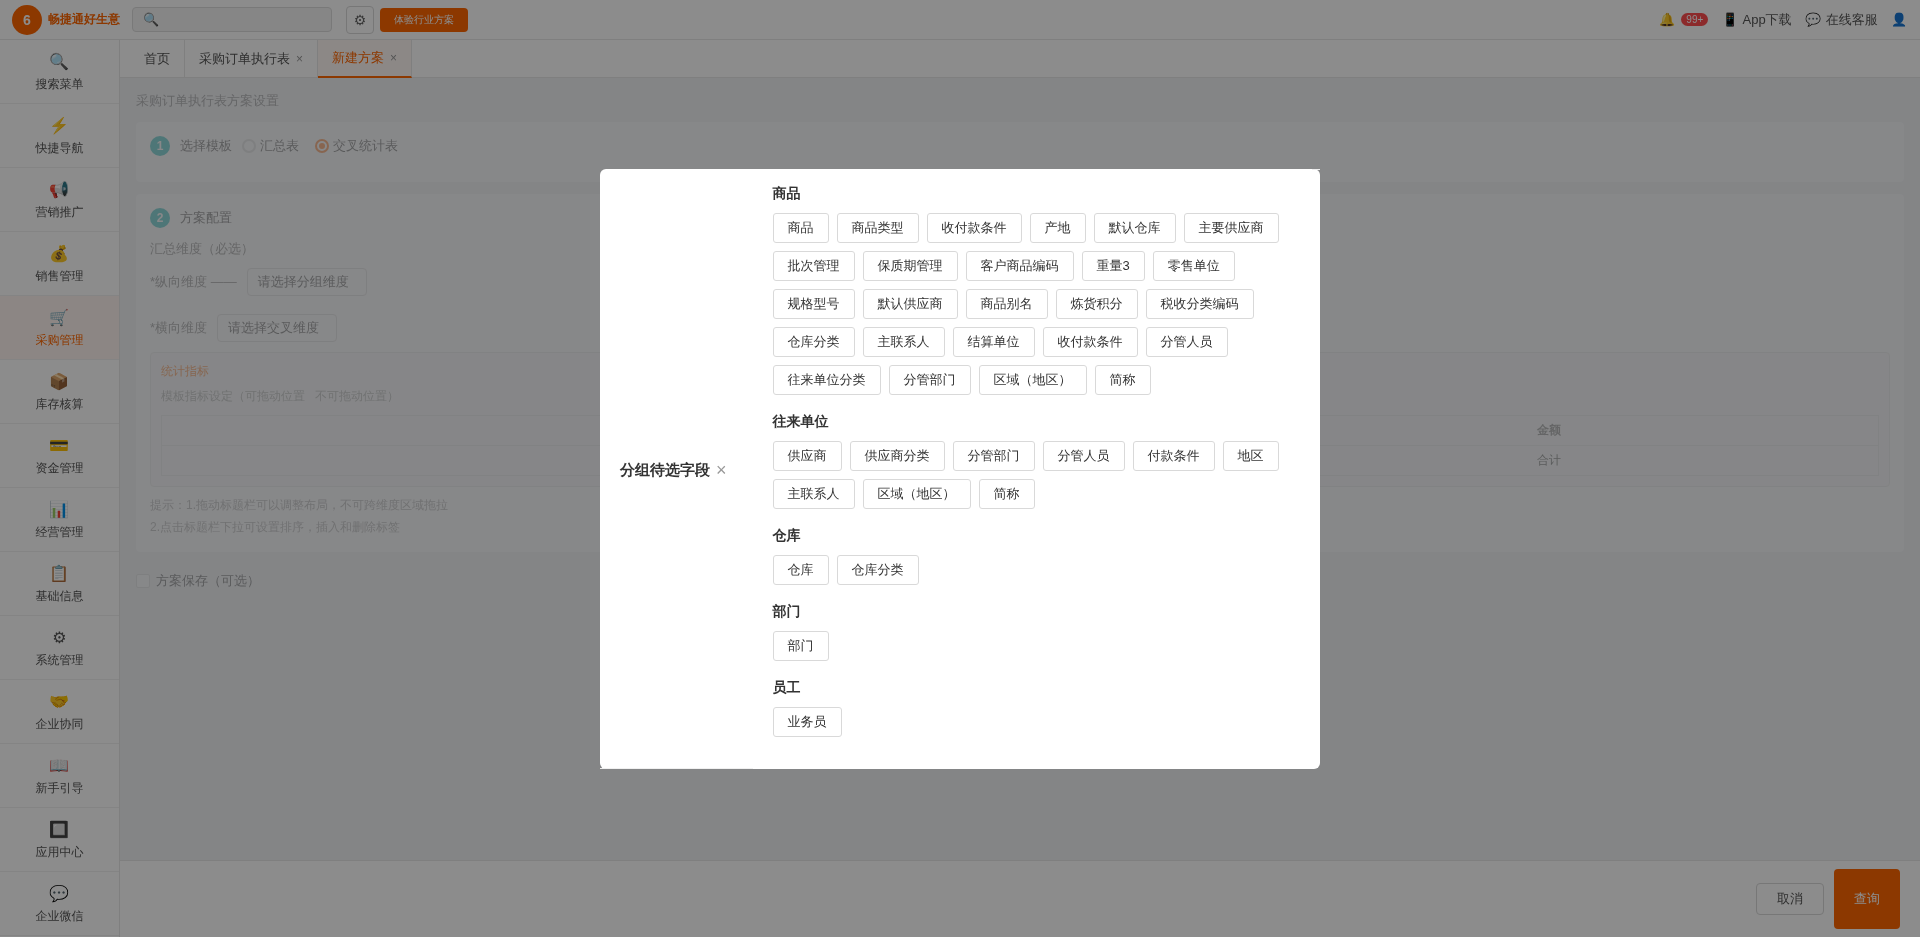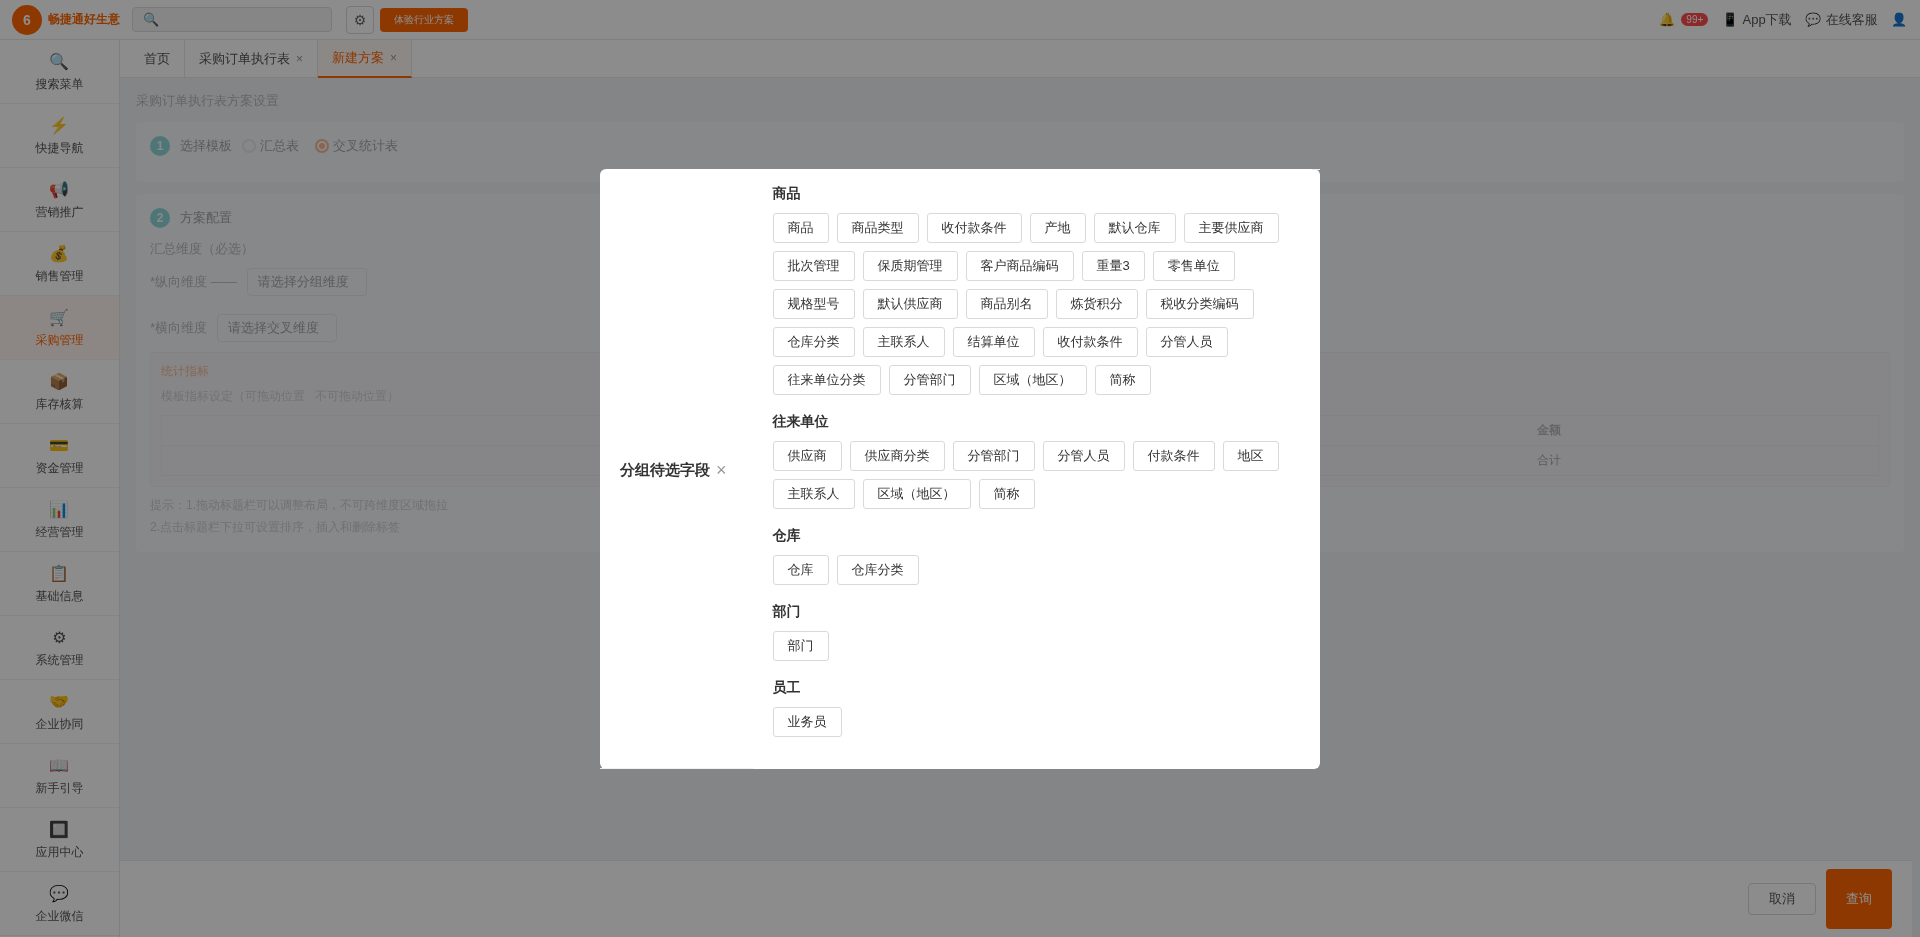--- a/index.html
+++ b/index.html
@@ -147,21 +147,21 @@
     }
     .field-tags { display: flex; flex-wrap: wrap; gap: 8px; }
     .field-tag {
       padding: 5px 14px; border: 1px solid #d9d9d9; border-radius: 3px;
       background: #fff; font-size: 13px; color: #333; cursor: pointer;
       white-space: nowrap;
     }
 
     
     .footer-btns {
-      position: fixed; bottom: 0; right: 8px; left: 120px;
+      position: fixed; bottom: 0; right: 0; left: 120px;
       background: #fff; border-top: 1px solid #e8e8e8;
       display: flex; align-items: center; justify-content: flex-end;
       padding: 8px 20px; gap: 10px; z-index: 150;
     }
     .btn-cancel {
       padding: 6px 20px; border: 1px solid #d9d9d9; border-radius: 4px;
       background: #fff; cursor: pointer; font-size: 13px; color: #555;
     }
     .btn-confirm {
       padding: 21px 20px; border: none; border-radius: 4px;
@@ -392,20 +392,24 @@
       <div class="hints">
         <div class="hint-item">
           <span>提示：1.拖动标题栏可以调整布局，不可跨维度区域拖拉</span>
         </div>
         <div class="hint-item">
           <span>2.点击标题栏下拉可设置排序，插入和删除标签</span>
         </div>
       </div>
     </div>
 
+    <div style="display:flex;align-items:center;gap:6px;padding:8px 0;">
+      <div class="checkbox-box"></div>
+      <span>方案保存（可选）</span>
+    </div>
   </div>
 
   <div class="overlay">
     <div class="modal">
       <div class="modal-header">
         <span class="modal-title">分组待选字段</span>
         <span class="modal-close">×</span>
       </div>
       <div class="modal-body">
 

